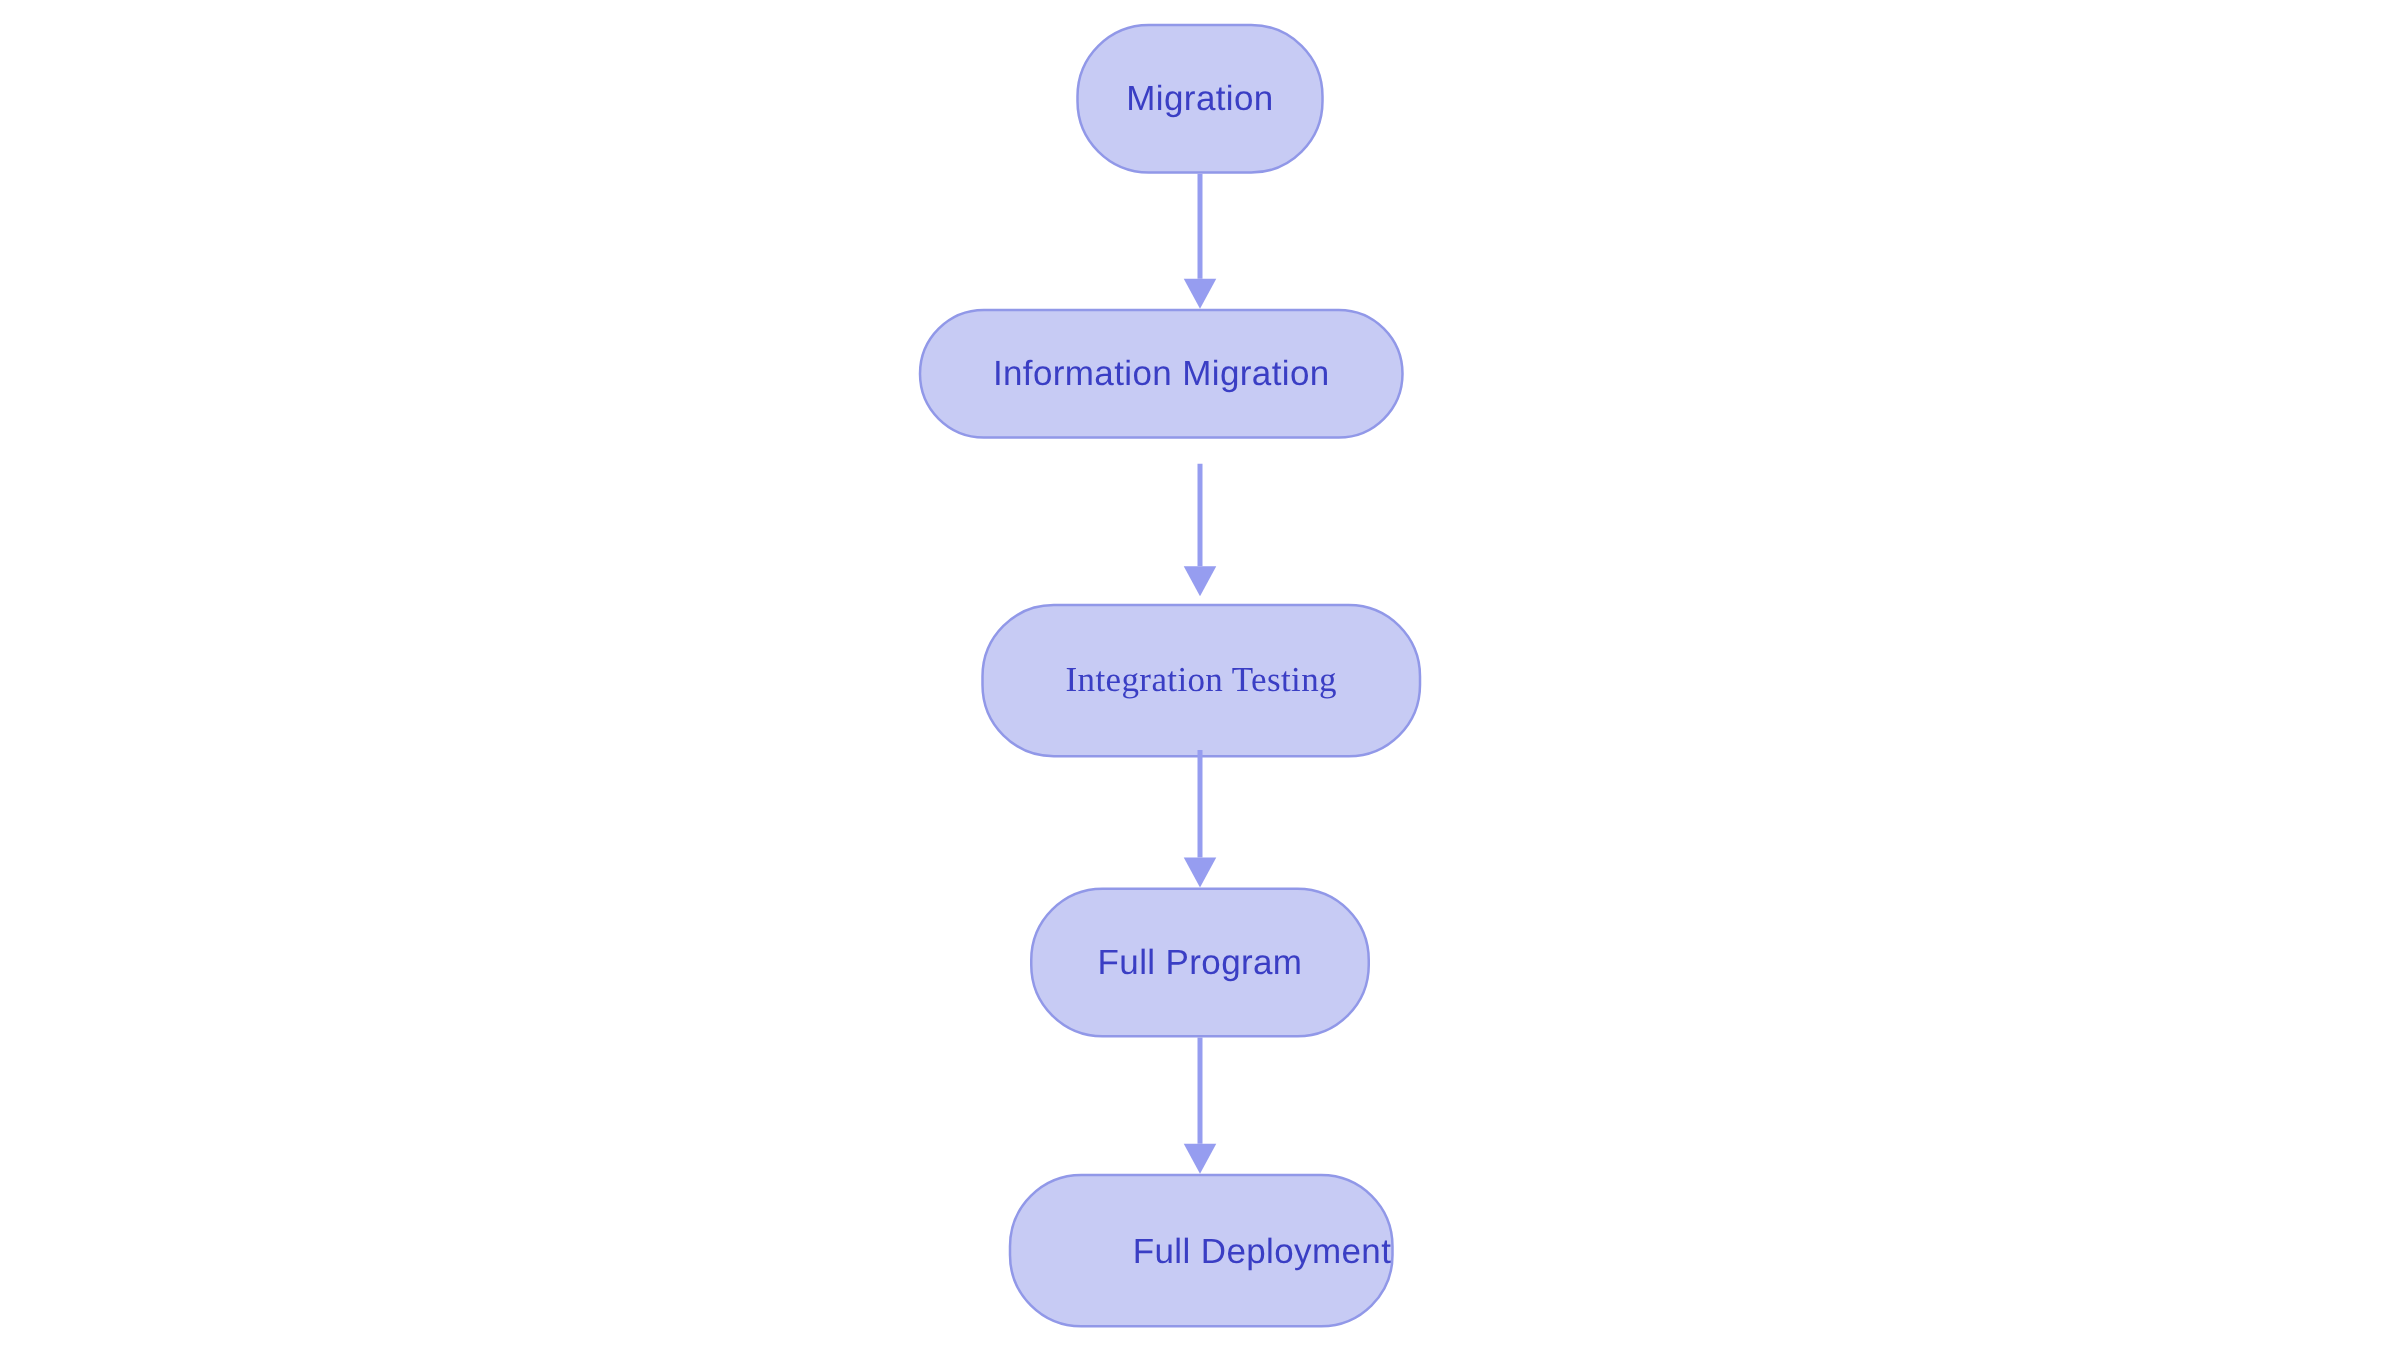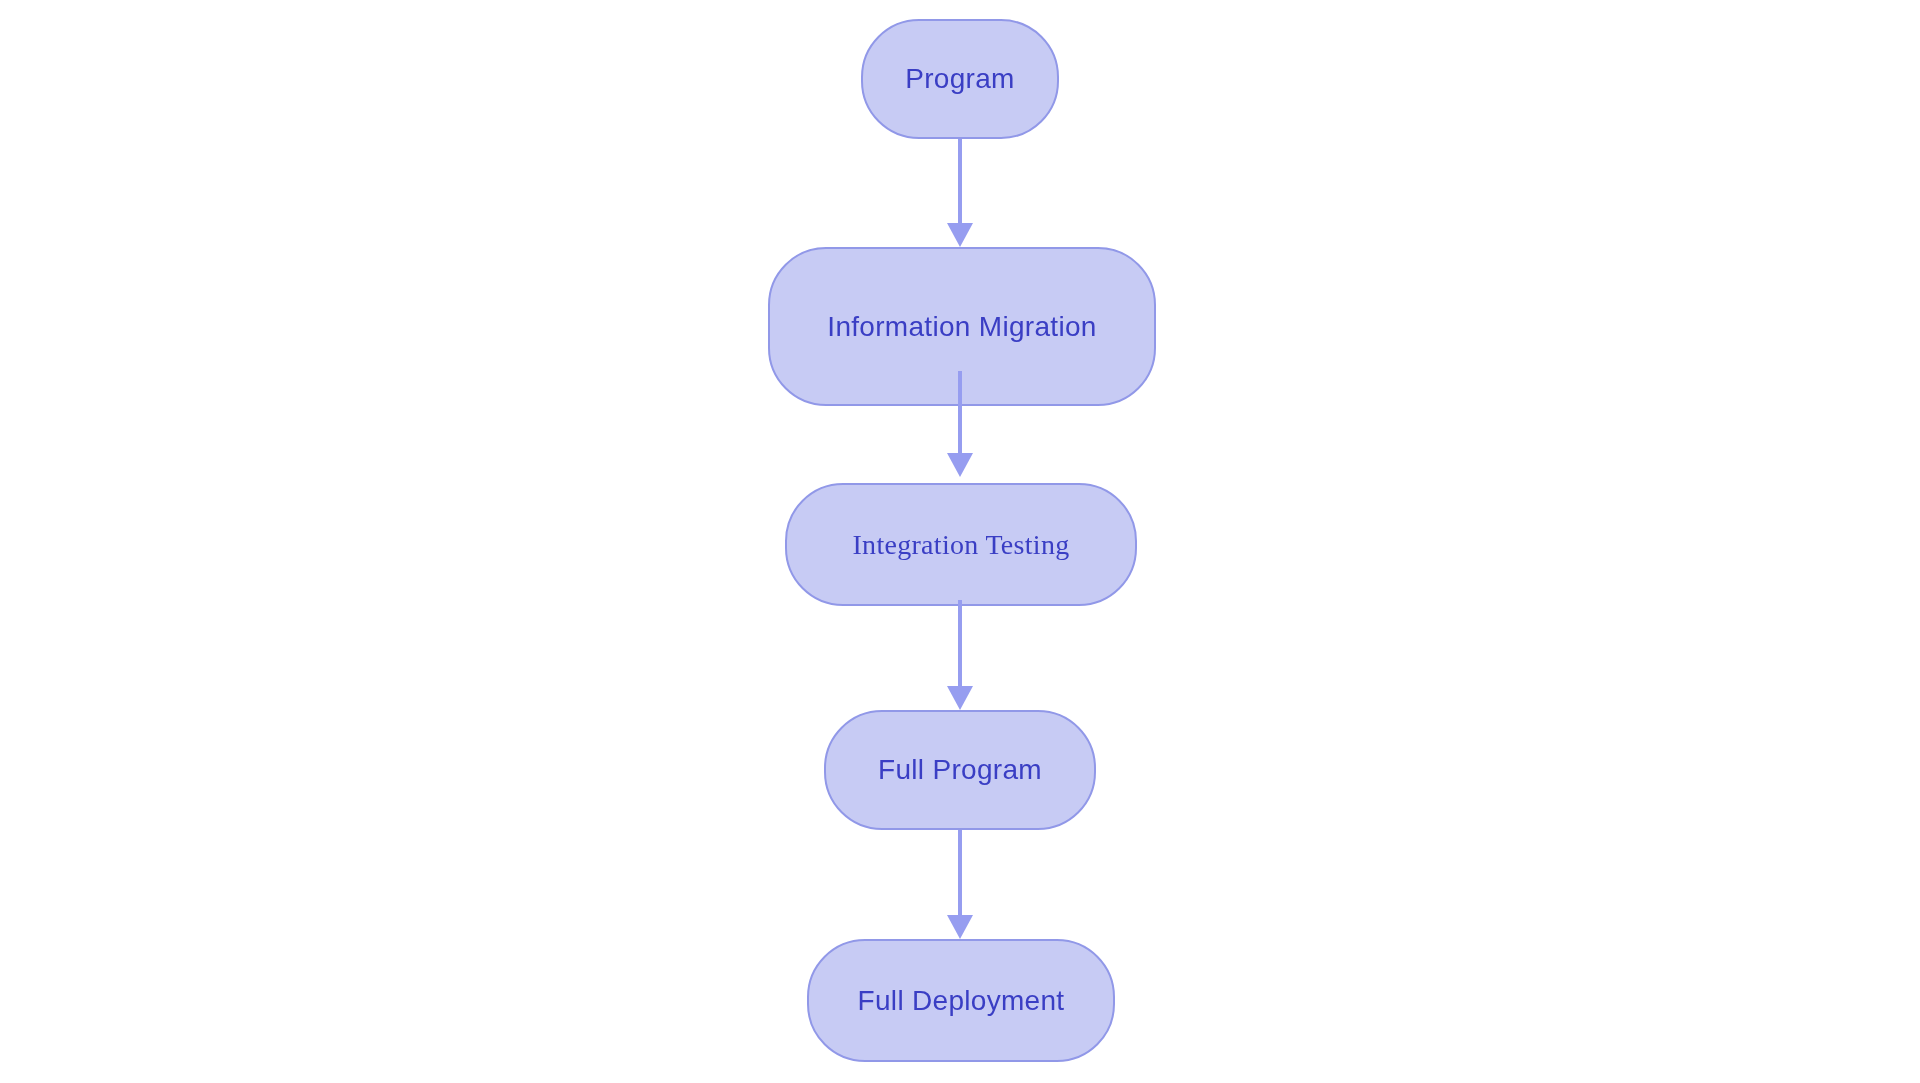--- a/index.html
+++ b/index.html
@@ -24,24 +24,24 @@
     display: flex;
     align-items: center;
     justify-content: center;
     color: #3a3ec4;
     font-size: 28px;
     letter-spacing: 0.3px;
     white-space: nowrap;
     user-select: none;
   }
   .node-1 { left: 861px; top: 19px;  width: 198px; height: 120px; }
-  .node-2 { left: 768px; top: 247px; width: 388px; height: 159px; }
+  .node-2 { left: 735px; top: 247px; width: 388px; height: 104px; }
   .node-3 { left: 785px; top: 483px; width: 352px; height: 123px; font-family: Liberation Serif, serif; }
   .node-4 { left: 824px; top: 710px; width: 272px; height: 120px; }
-  .node-5 { left: 807px; top: 939px; width: 308px; height: 123px; }
+  .node-5 { left: 807px; top: 939px; width: 308px; height: 123px; justify-content: flex-end; }
 
   .flow-edge {
     position: absolute;
     left: 947px;
     width: 26px;
     display: flex;
     flex-direction: column;
     align-items: center;
   }
   .edge-1 { top: 139px; height: 108px; }
@@ -61,21 +61,21 @@
     border-right: 13px solid transparent;
     border-top: 24px solid #969df0;
   }
 </style>
 </head>
 <body>
 
 <div id="canvas">
 
   <div class="flow-node node-1">
-    <span>Program</span>
+    <span>Migration</span>
   </div>
 
   <div class="flow-edge edge-1">
     <div class="edge-line"></div>
     <div class="edge-head"></div>
   </div>
 
   <div class="flow-node node-2">
     <span>Information Migration</span>
   </div>

